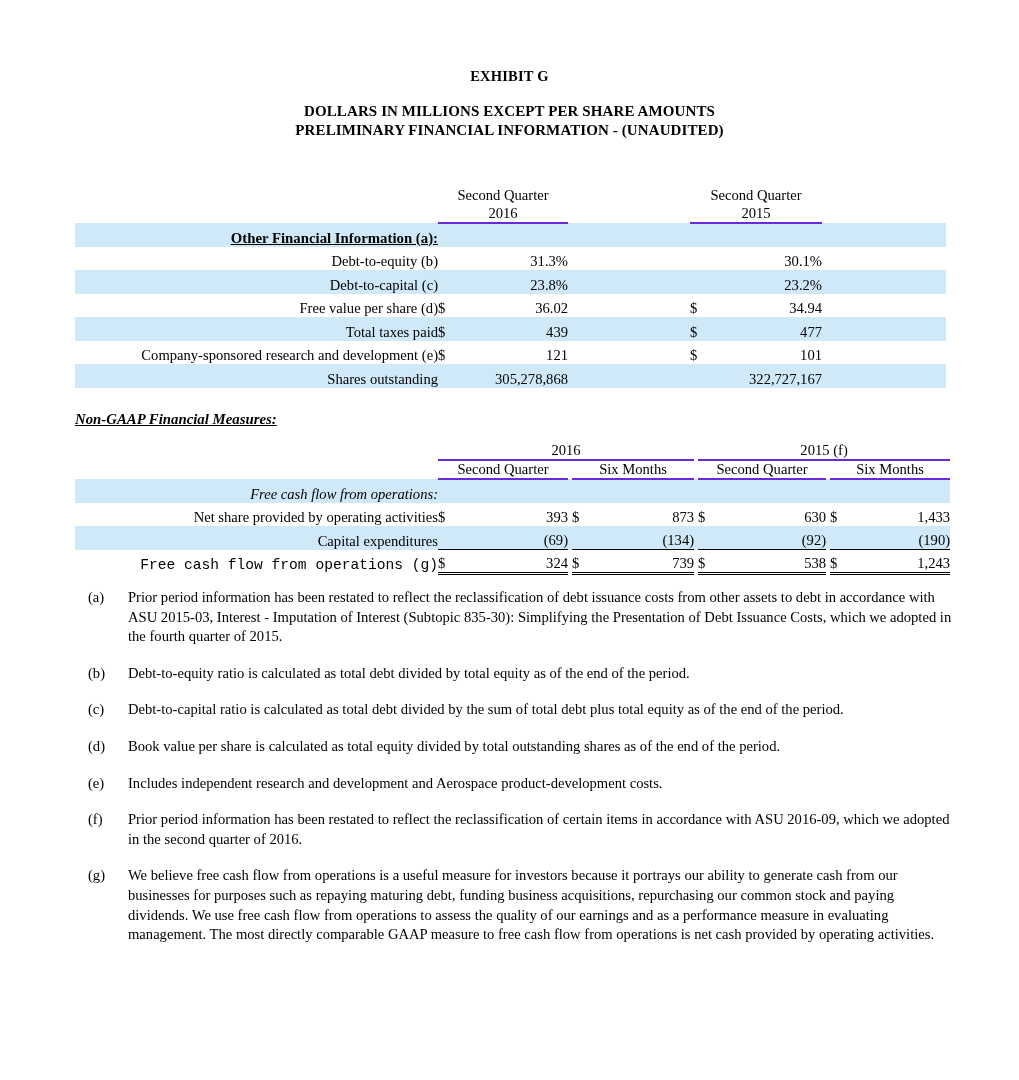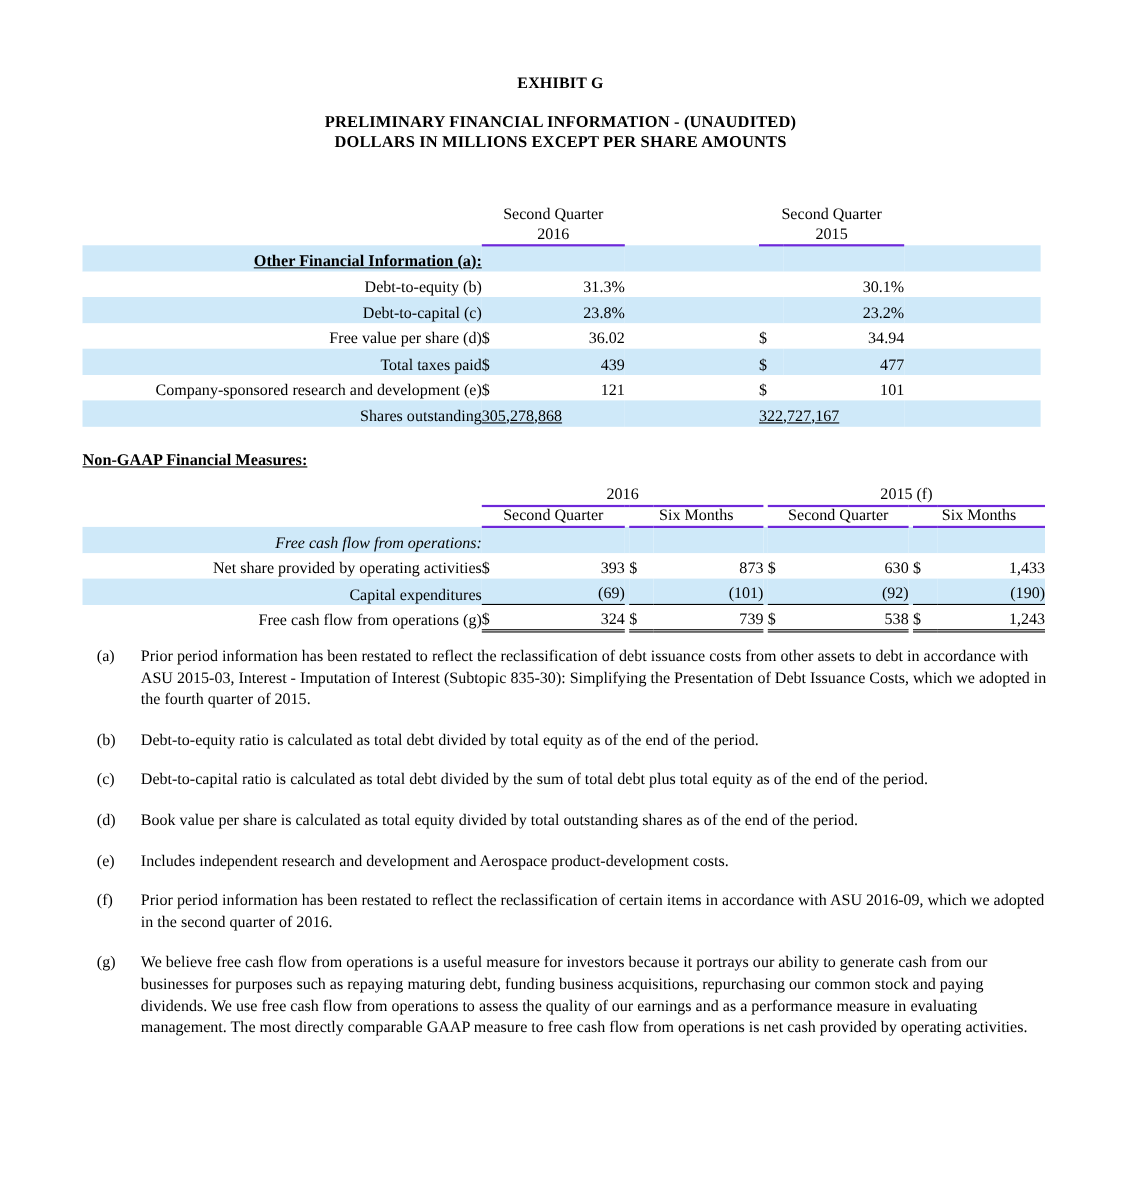--- a/index.html
+++ b/index.html
@@ -75,23 +75,22 @@
     text-align: left;
     padding-left: 4px;
     white-space: nowrap;
   }
   td.val {
     text-align: right;
     padding-right: 7px;
     white-space: nowrap;
   }
   td.val-center {
-    text-align: left;
+    text-align: right;
     white-space: nowrap;
-    text-decoration: underline;
   }
   .b { font-weight: bold; }
   .ital { font-style: italic; }
 
   .sec-head {
     font-weight: bold;
     text-decoration: underline;
     font-size: 14.8px;
   }
 
@@ -141,22 +140,22 @@
     text-align: left;
   }
 </style>
 </head>
 <body>
 
 <div class="page">
 
   <div class="title-block">
     <div class="exhibit-title">EXHIBIT G</div>
+    <div class="doc-title-line">DOLLARS IN MILLIONS EXCEPT PER SHARE AMOUNTS</div>
     <div class="doc-title-line">PRELIMINARY FINANCIAL INFORMATION - (UNAUDITED)</div>
-    <div class="doc-title-line">DOLLARS IN MILLIONS EXCEPT PER SHARE AMOUNTS</div>
   </div>
 
   <div class="sheet" style="top:186px;">
     <table class="fin">
       <colgroup>
         <col style="width:363px">
         <col style="width:22px">
         <col style="width:108px">
         <col style="width:122px">
         <col style="width:22px">
@@ -246,21 +245,21 @@
           <td></td>
           <td class="val-center" colspan="2">322,727,167</td>
           <td></td>
         </tr>
       </tbody>
     </table>
   </div>
 
   <div class="sheet" style="top:411px;">
 
-    <div class="sec-head" style="margin-bottom:14px;">Non-GAAP Financial Measures:</div>
+    <div class="sec-head" style="margin-bottom:14px;font-style:italic;">Non-GAAP Financial Measures:</div>
 
     <table class="fin">
       <colgroup>
         <col style="width:363px">
         <col style="width:22px">
         <col style="width:108px">
         <col style="width:4px">
         <col style="width:22px">
         <col style="width:100px">
         <col style="width:4px">
@@ -320,31 +319,31 @@
           <td class="cur">$</td>
           <td class="val">1,433</td>
         </tr>
 
         <tr class="row-shade">
           <td class="label">Capital expenditures</td>
           <td class="cur b"></td>
           <td class="val b">(69)</td>
           <td></td>
           <td class="cur b"></td>
-          <td class="val b">(101)</td>
+          <td class="val b">(134)</td>
           <td></td>
           <td class="cur"></td>
           <td class="val">(92)</td>
           <td></td>
           <td class="cur"></td>
           <td class="val">(190)</td>
         </tr>
 
         <tr class="row-plain">
-          <td class="label" style="padding-left:34px;">Free cash flow from operations (g)</td>
+          <td class="label" style="padding-left:34px;font-family:Liberation Mono, monospace;">Free cash flow from operations (g)</td>
           <td class="cur b rule-top dbl-bottom">$</td>
           <td class="val b rule-top dbl-bottom">324</td>
           <td></td>
           <td class="cur b rule-top dbl-bottom">$</td>
           <td class="val b rule-top dbl-bottom">739</td>
           <td></td>
           <td class="cur rule-top dbl-bottom">$</td>
           <td class="val rule-top dbl-bottom">538</td>
           <td></td>
           <td class="cur rule-top dbl-bottom">$</td>

